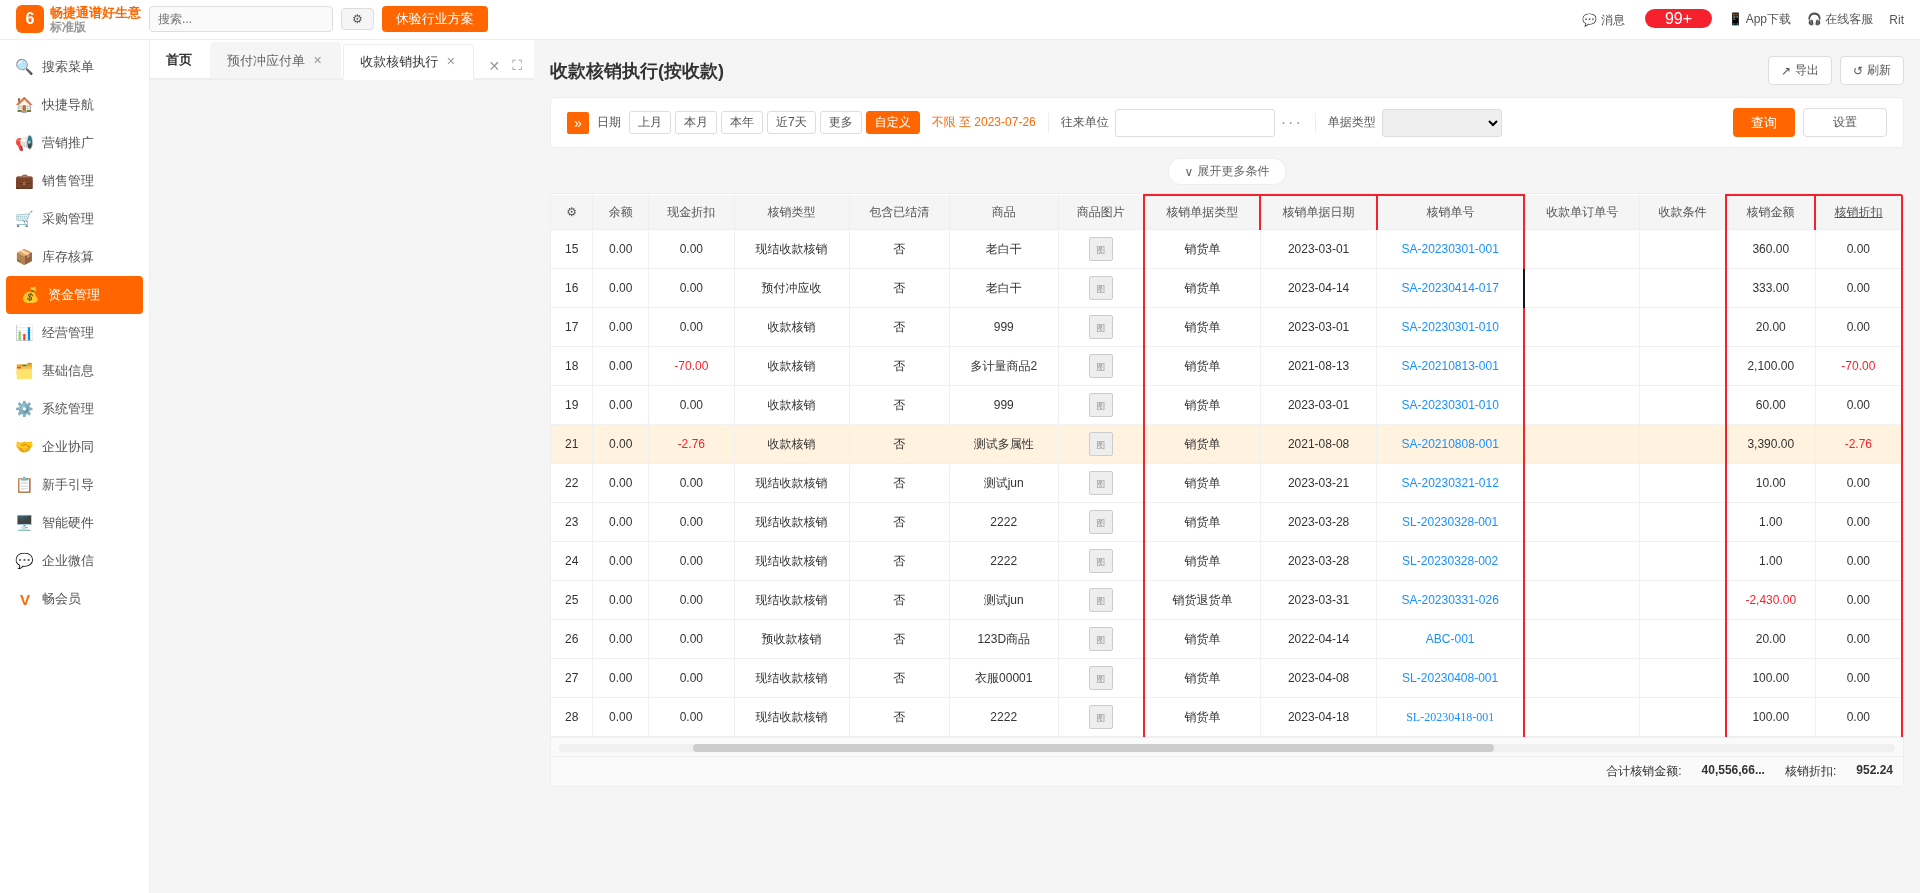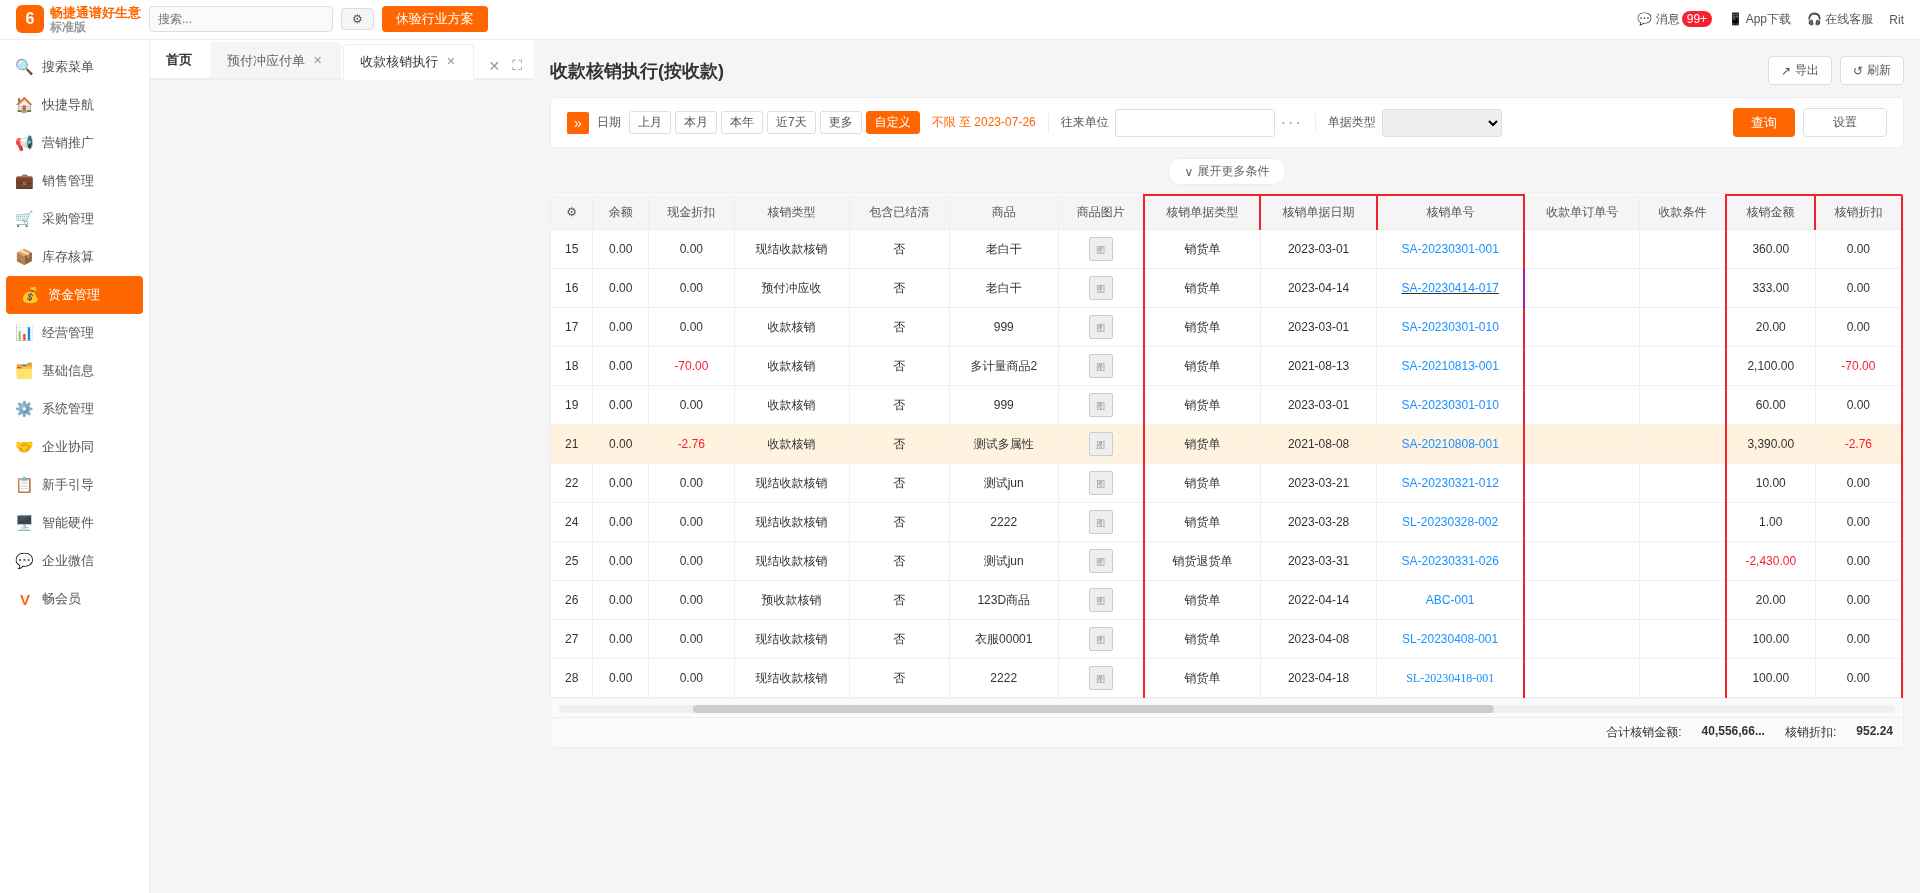--- a/index.html
+++ b/index.html
@@ -10,21 +10,21 @@
     .top-bar-left { display: flex; align-items: center; gap: 8px; }
     .top-bar-logo { display: flex; align-items: center; gap: 6px; color: #ff6600; font-weight: bold; font-size: 14px; }
     .logo-icon { width: 28px; height: 28px; background: #ff6600; border-radius: 6px; display: flex; align-items: center; justify-content: center; color: #fff; font-size: 16px; font-weight: bold; }
     .logo-text-block { display: flex; flex-direction: column; line-height: 1.2; }
     .logo-main { color: #ff6600; font-size: 13px; font-weight: bold; }
     .logo-sub { color: #999; font-size: 12px; }
     .top-bar-search { width: 184px; height: 26px; border: 1px solid #ddd; border-radius: 4px; padding: 0 8px; color: #ccc; font-size: 12px; background: #fafafa; }
     .top-bar-btn { background: #f5f5f5; border: 1px solid #ddd; border-radius: 4px; padding: 3px 10px; font-size: 12px; cursor: pointer; color: #555; }
     .top-bar-industry { background: #ff6600; color: #fff; border: none; border-radius: 4px; padding: 4px 14px; font-size: 13px; cursor: pointer; }
     .top-bar-right { display: flex; align-items: center; gap: 16px; font-size: 12px; color: #555; }
-    .badge-red { background: #f5222d; color: #fff; border-radius: 10px; padding: 1px 5px; font-size: 12px; margin-left: 2px; }
+    .badge-red { background: #f5222d; color: #fff; border-radius: 10px; padding: 1px 20px; font-size: 16px; margin-left: 20px; }
 
     
     .main-layout { display: flex; height: calc(893px - 40px); }
 
     
     .sidebar { width: 150px; background: #fff; border-right: 1px solid #eee; display: flex; flex-direction: column; padding-top: 8px; flex-shrink: 0; }
     .sidebar-item { display: flex; align-items: center; gap: 8px; padding: 10px 16px; cursor: pointer; color: #555; font-size: 13px; border-radius: 0; }
     .sidebar-item.active { background: #ff6600; color: #fff; border-radius: 4px; margin: 0 6px; }
     .sidebar-item.active .sidebar-icon { color: #fff; }
     .sidebar-icon { width: 18px; height: 18px; display: flex; align-items: center; justify-content: center; font-size: 15px; }
@@ -63,21 +63,21 @@
     .filter-select { border: 1px solid #ddd; border-radius: 3px; padding: 3px 8px; font-size: 12px; height: 28px; min-width: 120px; }
     .query-btn { background: #ff6600; color: #fff; border: none; border-radius: 4px; padding: 5px 18px; cursor: pointer; font-size: 13px; }
     .settings-btn { background: #fff; border: 1px solid #ddd; border-radius: 4px; padding: 5px 29px; cursor: pointer; font-size: 12px; color: #555; }
     .expand-more-row { display: flex; justify-content: center; margin-bottom: 8px; }
     .expand-more-btn { display: flex; align-items: center; gap: 4px; padding: 4px 16px; background: #fff; border: 1px solid #eee; border-radius: 12px; cursor: pointer; font-size: 12px; color: #666; }
 
     
     .table-container { background: #fff; border-radius: 4px; border: 1px solid #eee; overflow: auto; position: relative; }
     table { width: 100%; border-collapse: collapse; font-size: 12px; }
     thead th { background: #f5f5f5; padding: 8px 10px; text-align: center; font-weight: normal; color: #555; border-bottom: 1px solid #eee; border-right: 1px solid #eee; white-space: nowrap; }
-    thead th:last-child { border-right: none; }
+    thead th:last-child { border-right: none; text-decoration: underline; }
     tbody td { padding: 7px 10px; text-align: center; border-bottom: 1px solid #f0f0f0; border-right: 1px solid #f0f0f0; white-space: nowrap; }
     tbody td:last-child { border-right: none; }
     tbody tr.highlighted { background: #fff3e0; }
     .link-text { color: #1890ff; cursor: pointer; text-decoration: none; }
 
     
     .table-footer { background: #fafafa; border-top: 1px solid #eee; padding: 6px 10px; display: flex; gap: 20px; justify-content: flex-end; font-size: 12px; color: #333; }
     .footer-val { font-weight: bold; color: #333; }
 
     
@@ -291,21 +291,21 @@
               <tr>
       <td>16</td>
       <td>0.00</td>
       <td>0.00</td>
       <td>预付冲应收</td>
       <td>否</td>
       <td>老白干</td>
       <td><span style="display:inline-block;width:24px;height:24px;background:#eee;border:1px solid #ccc;border-radius:2px;font-size:9px;line-height:24px;color:#999;">图</span></td>
       <td style="border-left:2px solid #f5222d;border-right:1px solid #f0f0f0;">销货单</td>
       <td>2023-04-14</td>
-      <td style="border-right:2px solid #a21caf;text-decoration:underline;"><a class="link-text" href="#">SA-20230414-017</a></td>
+      <td style="border-right:2px solid #0f172a;"><a class="link-text" href="#">SA-20230414-017</a></td>
       <td></td>
       <td></td>
       <td style="border-left:2px solid #f5222d;border-right:1px solid #f0f0f0;">333.00</td>
       <td style="border-right:2px solid #f5222d;">0.00</td>
     </tr>
               <tr>
       <td>17</td>
       <td>0.00</td>
       <td>0.00</td>
       <td>收款核销</td>
@@ -375,20 +375,36 @@
       <td>现结收款核销</td>
       <td>否</td>
       <td>测试jun</td>
       <td><span style="display:inline-block;width:24px;height:24px;background:#eee;border:1px solid #ccc;border-radius:2px;font-size:9px;line-height:24px;color:#999;">图</span></td>
       <td style="border-left:2px solid #f5222d;border-right:1px solid #f0f0f0;">销货单</td>
       <td>2023-03-21</td>
       <td style="border-right:2px solid #f5222d;"><a class="link-text" href="#">SA-20230321-012</a></td>
       <td></td>
       <td></td>
       <td style="border-left:2px solid #f5222d;border-right:1px solid #f0f0f0;">10.00</td>
+      <td style="border-right:2px solid #f5222d;">0.00</td>
+    </tr>
+              <tr>
+      <td>23</td>
+      <td>0.00</td>
+      <td>0.00</td>
+      <td>现结收款核销</td>
+      <td>否</td>
+      <td>2222</td>
+      <td><span style="display:inline-block;width:24px;height:24px;background:#eee;border:1px solid #ccc;border-radius:2px;font-size:9px;line-height:24px;color:#999;">图</span></td>
+      <td style="border-left:2px solid #f5222d;border-right:1px solid #f0f0f0;">销货单</td>
+      <td>2023-03-28</td>
+      <td style="border-right:2px solid #f5222d;"><a class="link-text" href="#">SL-20230328-001</a></td>
+      <td></td>
+      <td></td>
+      <td style="border-left:2px solid #f5222d;border-right:1px solid #f0f0f0;">1.00</td>
       <td style="border-right:2px solid #f5222d;">0.00</td>
     </tr>
               <tr>
       <td>24</td>
       <td>0.00</td>
       <td>0.00</td>
       <td>现结收款核销</td>
       <td>否</td>
       <td>2222</td>
       <td><span style="display:inline-block;width:24px;height:24px;background:#eee;border:1px solid #ccc;border-radius:2px;font-size:9px;line-height:24px;color:#999;">图</span></td>

